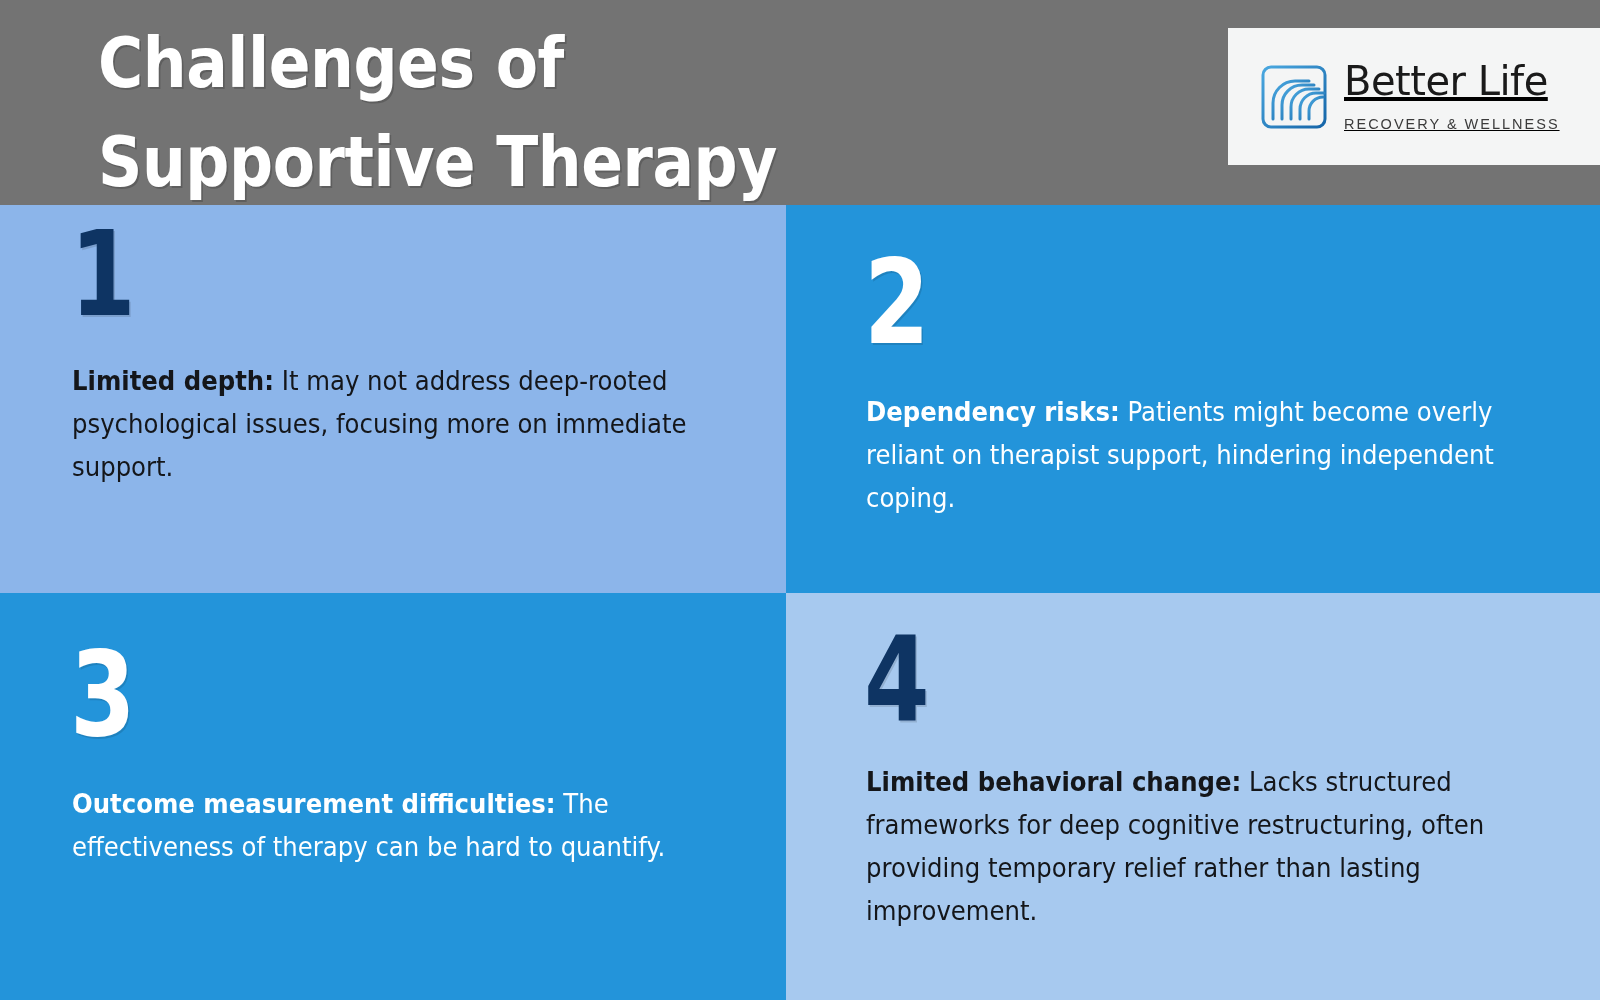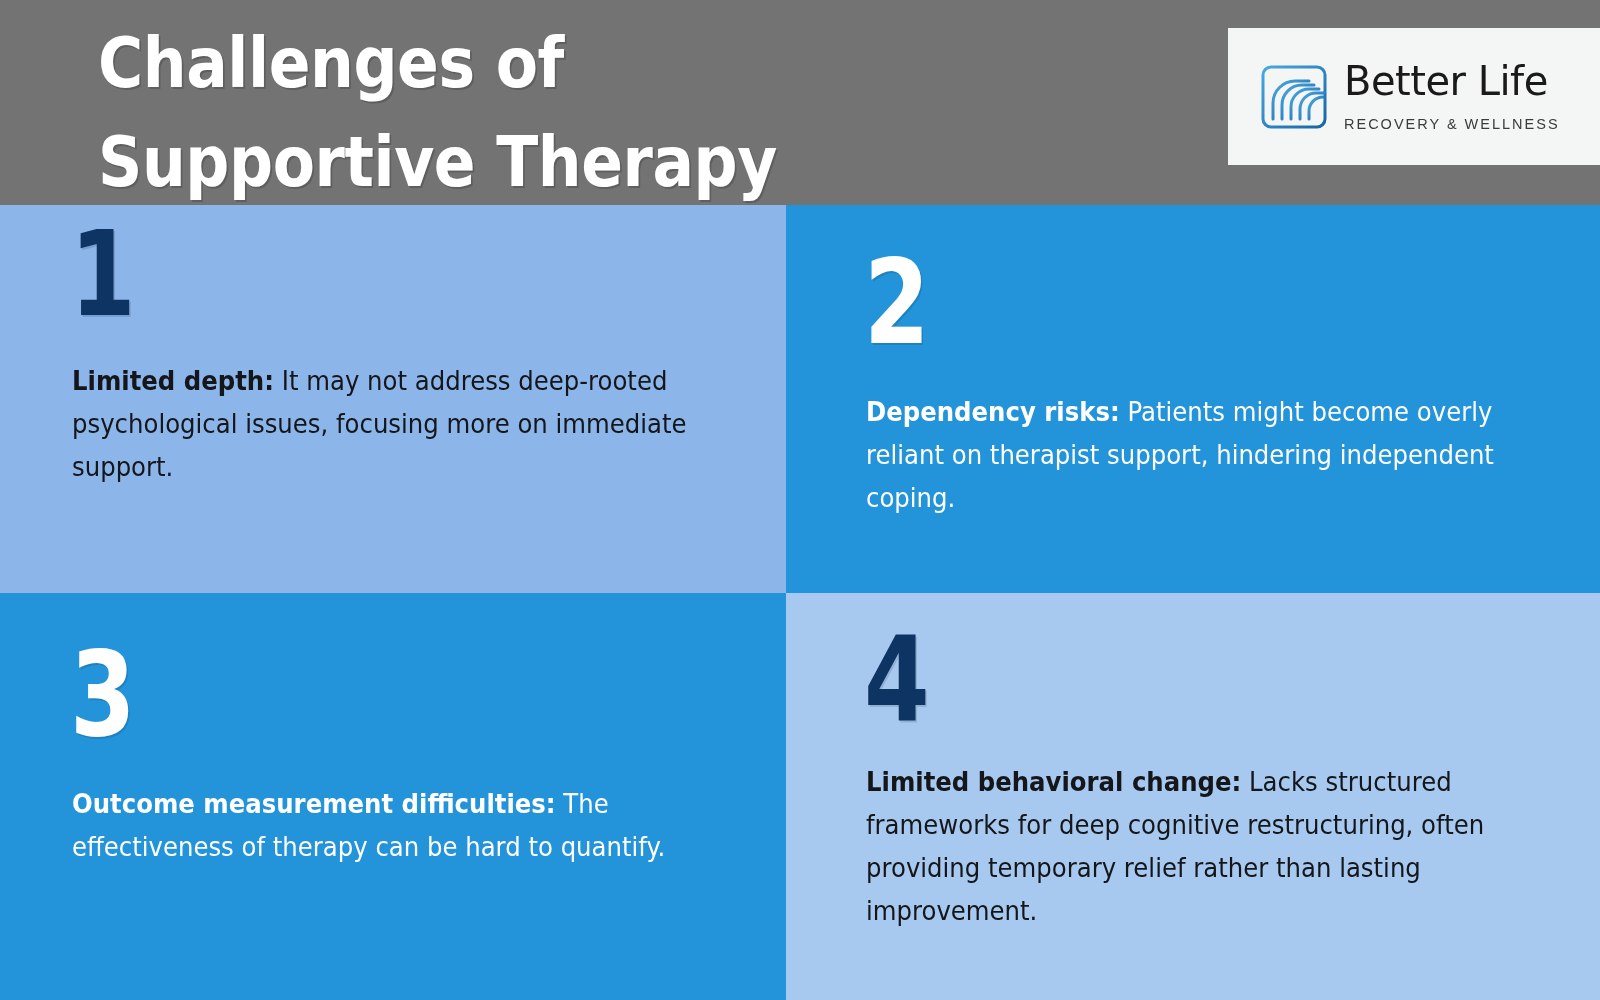--- a/index.html
+++ b/index.html
@@ -65,20 +65,21 @@
     height: 66px;
     flex: 0 0 auto;
     margin-right: 14px;
     margin-top: 2px;
   }
   .logo-text {
     display: flex;
     flex-direction: column;
     justify-content: flex-start;
     line-height: 1;
+    text-decoration: underline;
   }
   .logo-name {
     font-family: "DejaVu Sans", sans-serif;
     font-size: 40px;
     font-weight: 400;
     color: #1a1a1a;
     letter-spacing: -0.5px;
     line-height: 1.02;
   }
   .logo-sub {

